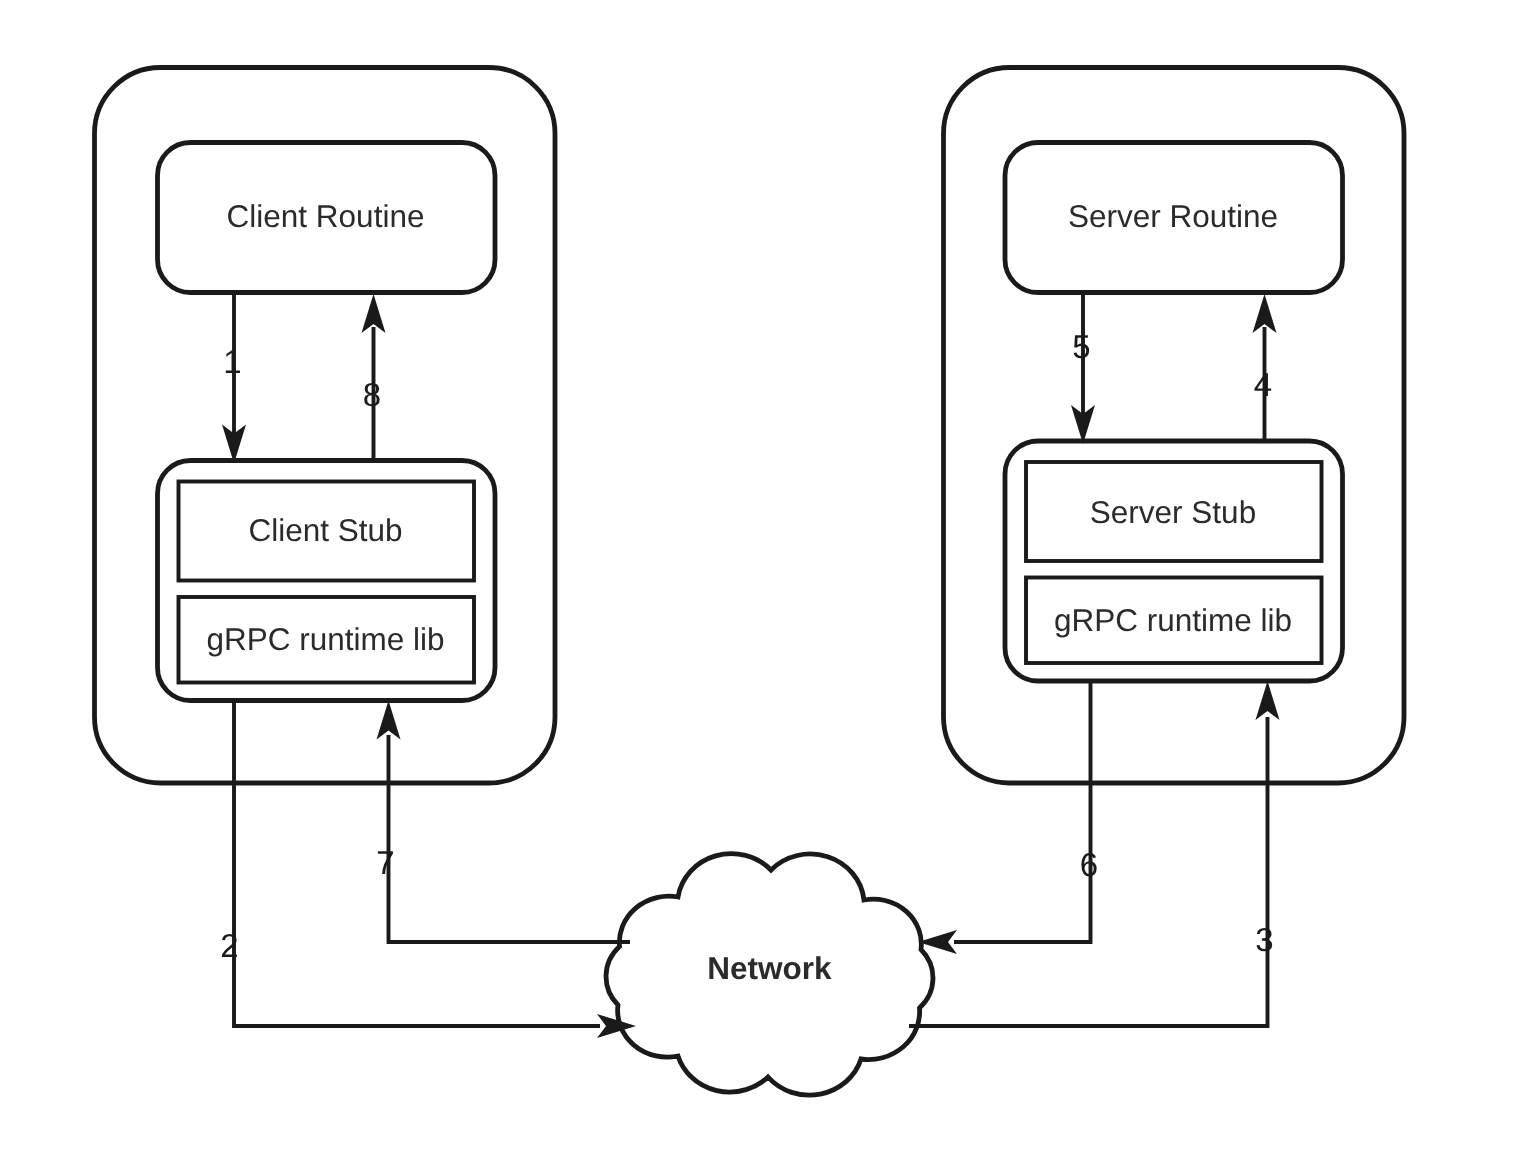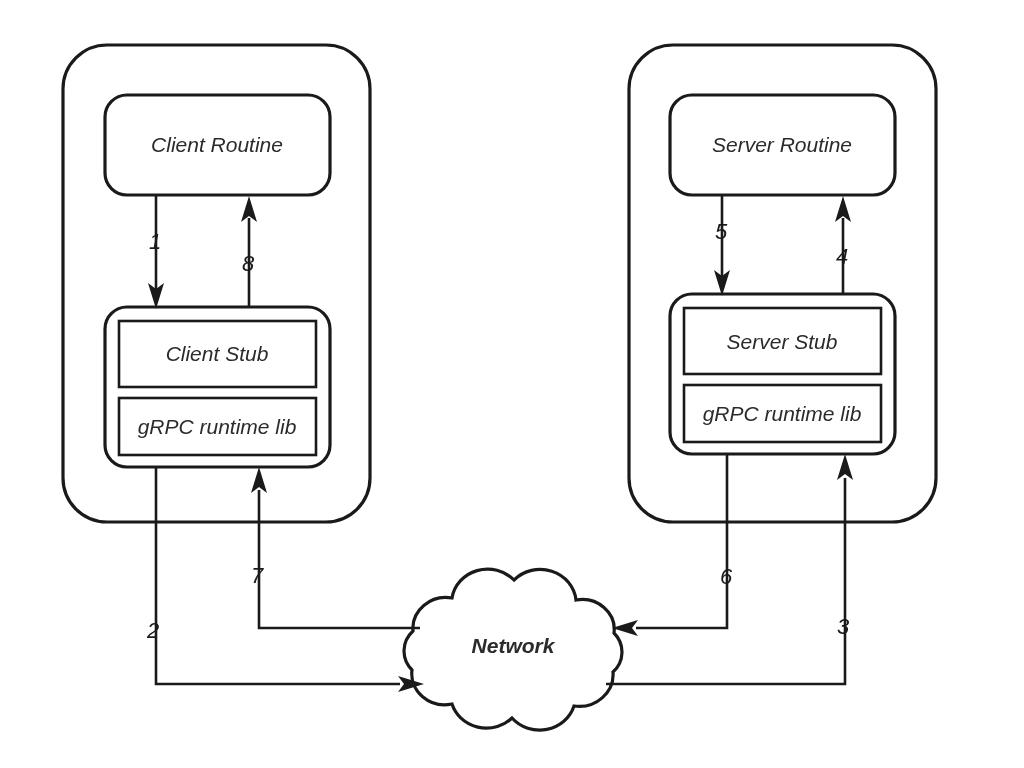--- a/index.html
+++ b/index.html
@@ -11,21 +11,20 @@
     width: 1024px;
     height: 768px;
     font-family: "Liberation Sans", sans-serif;
     overflow: hidden;
   }
   #diagram-root {
     position: relative;
     width: 1024px;
     height: 768px;
     background: #ffffff;
-    font-style: italic;
   }
   svg.diagram {
     display: block;
     width: 1024px;
     height: 768px;
   }
   .shape-stroke {
     fill: #ffffff;
     stroke: #1a1a1a;
     stroke-width: 3.2;

